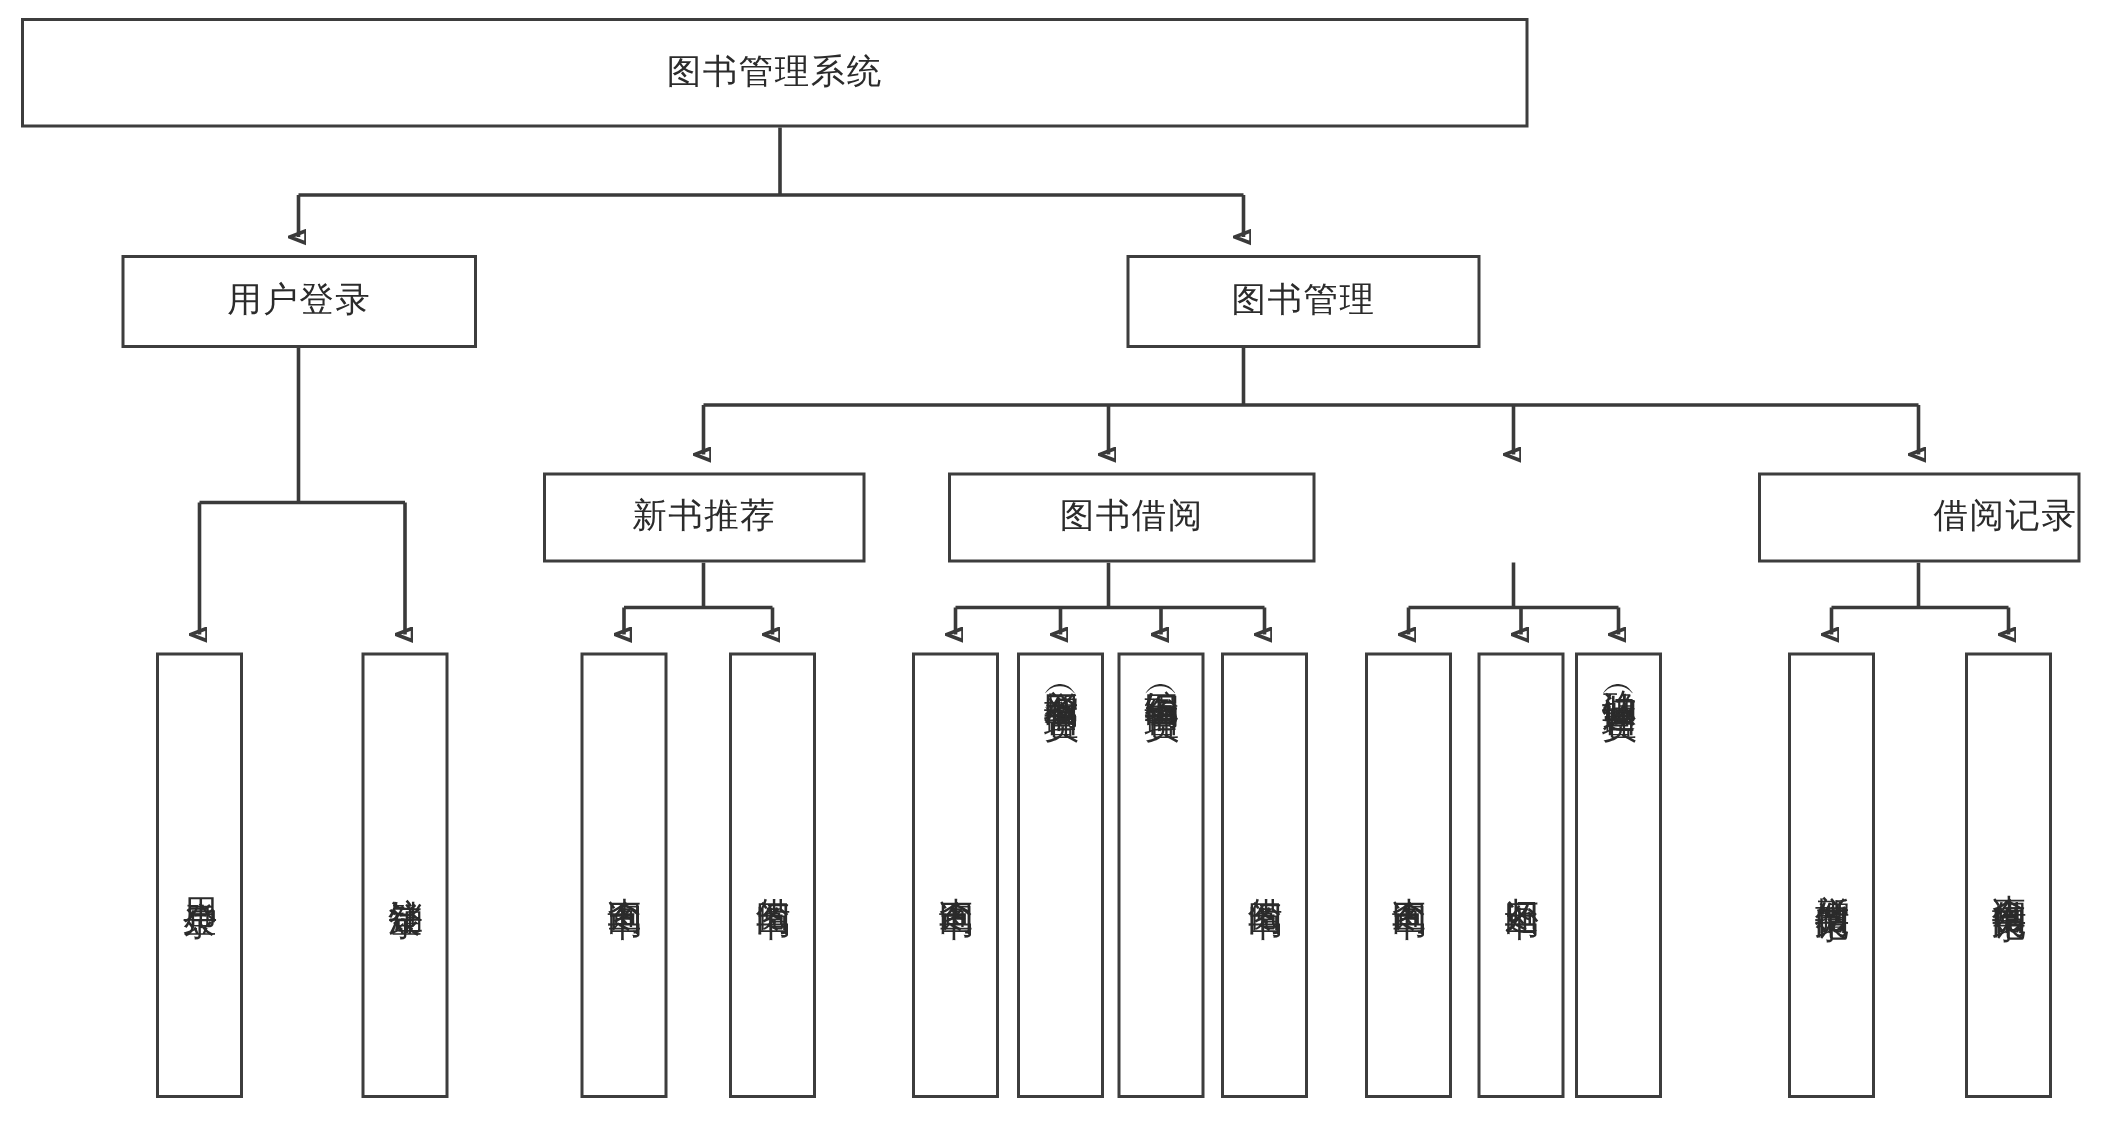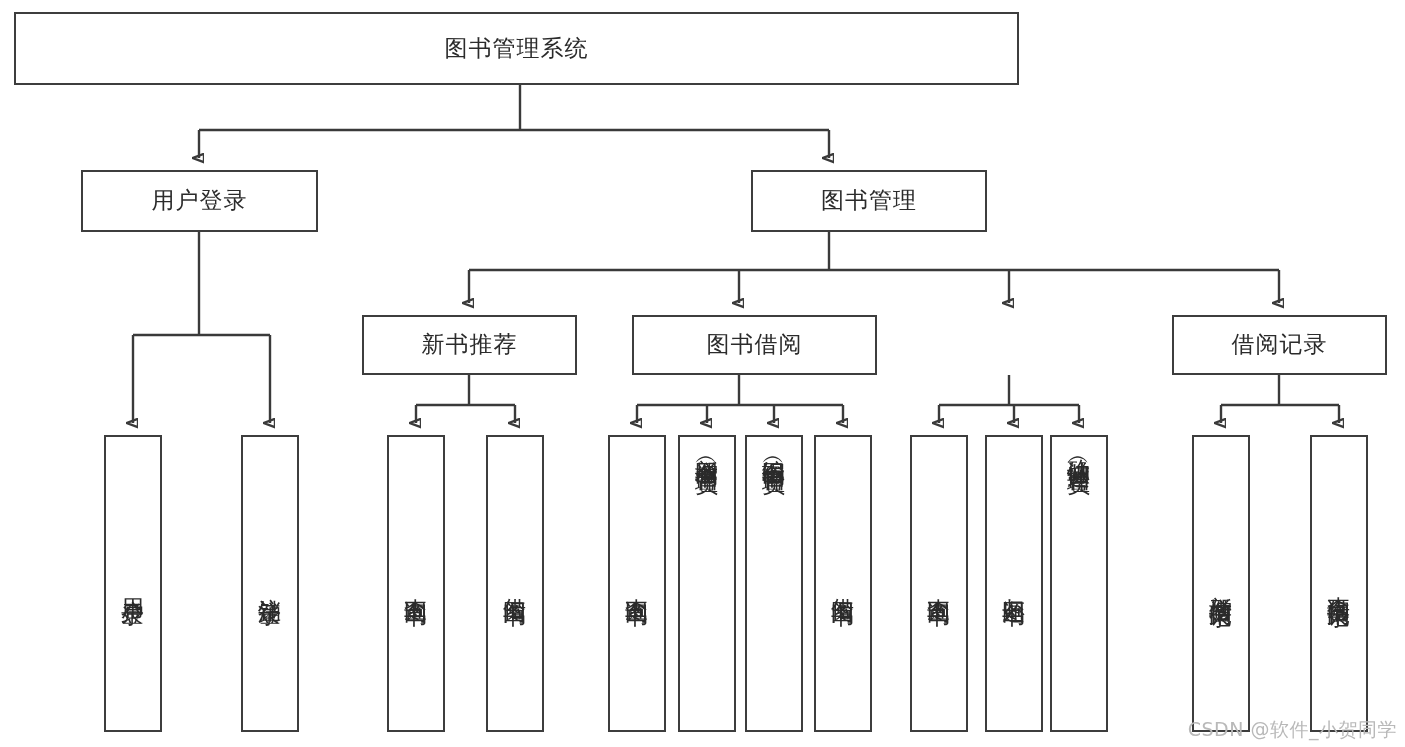--- a/index.html
+++ b/index.html
@@ -144,21 +144,21 @@
   <div class="node horiz" style="left:751px; top:170px; width:236px; height:62px;">
     <span>图书管理</span>
   </div>
 
   <div class="node horiz" style="left:362px; top:315px; width:215px; height:60px;">
     <span>新书推荐</span>
   </div>
   <div class="node horiz" style="left:632px; top:315px; width:245px; height:60px;">
     <span>图书借阅</span>
   </div>
-  <div class="node horiz" style="left:1172px; top:315px; width:215px; height:60px;">
+  <div class="node horiz" style="left:1172px; top:315px; width:215px; height:60px;justify-content:flex-end;">
     <span>借阅记录</span>
   </div>
 
   <div class="node vert" style="left:104px; top:435px; width:58px; height:297px;">
     <span>用户登录</span>
   </div>
   <div class="node vert" style="left:241px; top:435px; width:58px; height:297px;">
     <span>注销登录</span>
   </div>
 
@@ -192,15 +192,14 @@
     <span>确认归还（管理员）</span>
   </div>
 
   <div class="node vert" style="left:1192px; top:435px; width:58px; height:297px;">
     <span>新增借阅记录</span>
   </div>
   <div class="node vert" style="left:1310px; top:435px; width:58px; height:297px;">
     <span>查询借阅记录</span>
   </div>
 
-  <div id="watermark">CSDN @软件_小贺同学</div>
 
 </div>
 
 </body></html>

